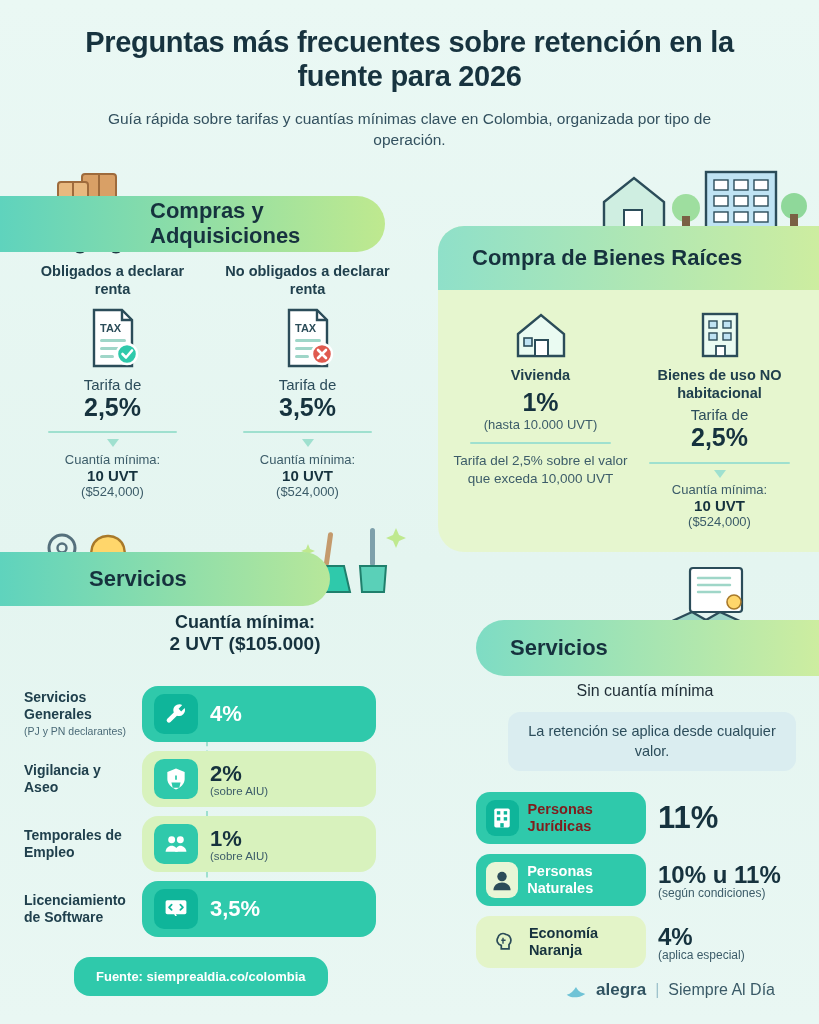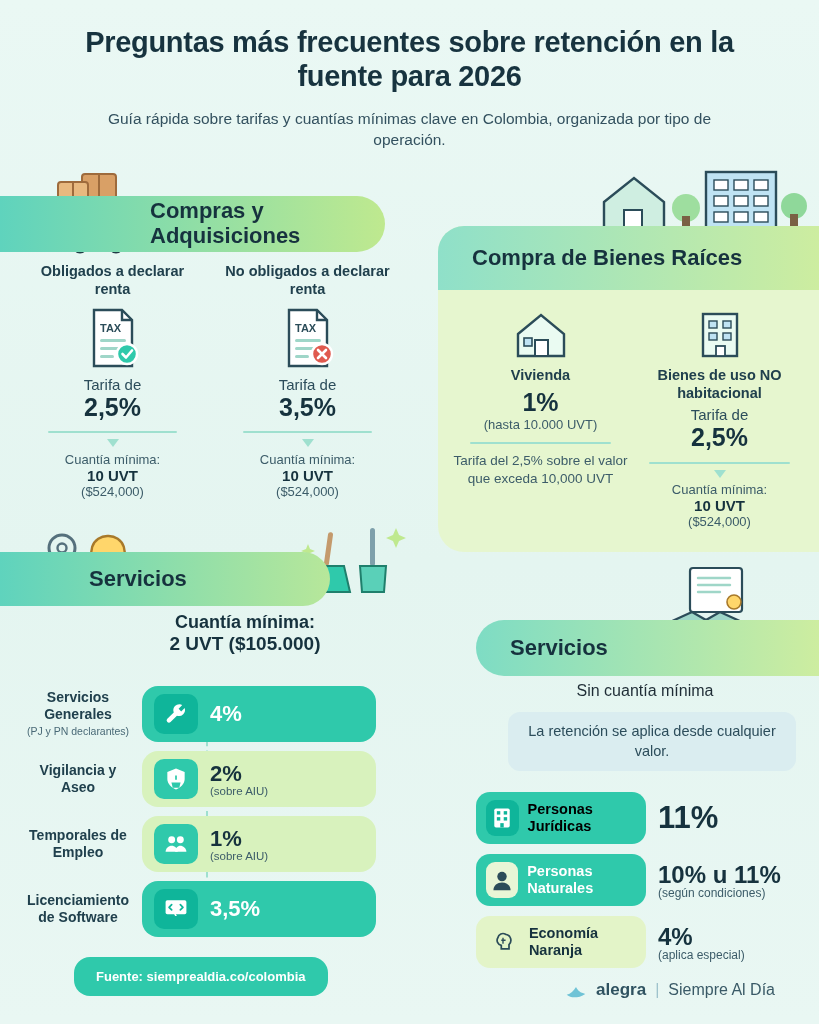--- a/index.html
+++ b/index.html
@@ -77,21 +77,21 @@
     padding-left: 34px; justify-content: flex-start;
   }
 
   
   #servicios-band {
     left: 0; top: 552px; width: 330px; height: 54px;
     background: linear-gradient(90deg,#5fd3bd 0%, #b7e79a 100%);
     padding-left: 89px;
   }
   .serv-row { display: flex; align-items: center; margin-bottom: 9px; }
-  .serv-label { width: 118px; text-align: center; padding-right: 10px; font-size: 14px; font-weight: bold; color:#20404d; line-height:1.2;}
+  .serv-label { width: 118px; text-align: left; padding-right: 10px; font-size: 14px; font-weight: bold; color:#20404d; line-height:1.2;}
   .serv-label .sub { font-size: 10.5px; font-weight: normal; color:#4a6a77; }
   .serv-pill {
     flex: 1; display: flex; align-items: center; gap: 12px;
     border-radius: 16px; padding: 8px 12px; min-height: 52px;
   }
   .serv-ico {
     width: 44px; height: 40px; border-radius: 10px;
     display:flex; align-items:center; justify-content:center;
   }
 
@@ -411,21 +411,21 @@
               <rect x="5" y="3" width="18" height="22" rx="2" fill="#fff"></rect>
               <g fill="#0fb59a">
                 <rect x="8" y="6" width="4" height="4"></rect>
                 <rect x="16" y="6" width="4" height="4"></rect>
                 <rect x="8" y="13" width="4" height="4"></rect>
                 <rect x="16" y="13" width="4" height="4"></rect>
                 <rect x="12" y="20" width="4" height="5"></rect>
               </g>
             </svg>
         </div>
-        <div class="hon-name" style="color:#000000">Personas Jurídicas</div>
+        <div class="hon-name" style="color:#7f1d1d">Personas Jurídicas</div>
       </div>
       <div>
         <div style="font-size:31px;font-weight:bold;color:#16323e">11%</div>
       </div>
     </div>
 
     <div class="hon-row">
       <div class="hon-pill" style="background:#2fc9ab">
         <div class="hon-ico" style="background:#e8f6d6">
           <svg viewBox="0 0 28 28" width="24" height="24">

